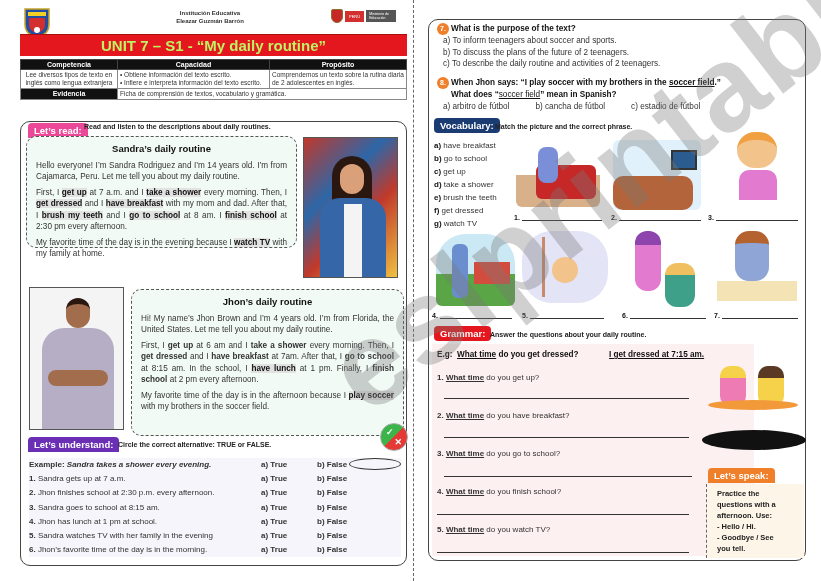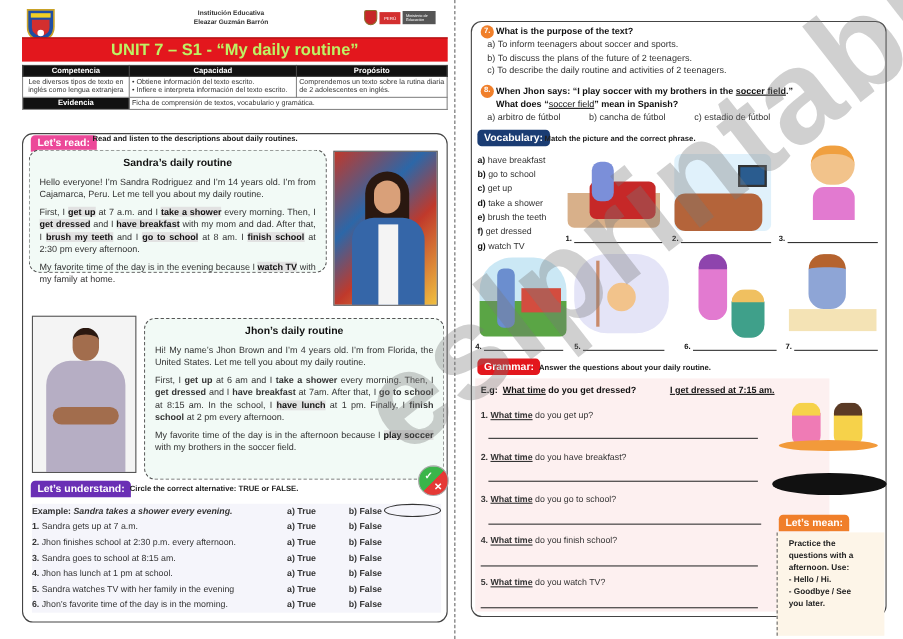--- a/index.html
+++ b/index.html
@@ -116,21 +116,21 @@
 .gq { position: absolute; left: 437px; font-size: 8px; color: #333; }
 .gline { position: absolute; left: 444px; width: 245px; border-bottom: 1px solid #333; }
 
 .pic-class { left: 700px; top: 364px; width: 108px; height: 88px; }
 .pic-class .shadow { position:absolute; left:2px; top:66px; width:104px; height:20px; background:#111; border-radius:50%; }
 .pic-class .table { position:absolute; left:8px; top:36px; width:90px; height:10px; background:#f29a3a; border-radius:50%; }
 .pic-class .girl { position:absolute; left:20px; top:2px; width:26px; height:40px; background:#ef7bb5; border-radius:10px; border-top:12px solid #f6d24a; }
 .pic-class .boy { position:absolute; left:58px; top:2px; width:26px; height:40px; background:#f6d24a; border-radius:10px; border-top:12px solid #5a3a25; }
 
 .tag-speak { left: 708px; top: 468px; background: #f07f2a; border-radius: 4px 4px 0 0; }
-.speak-box { left: 706px; top: 484px; width: 98px; height: 94px; background: #fdf5e8; border-left: 1px dashed #666; padding: 4px 10px; font-size: 7.5px; line-height: 11px; font-weight: bold; color: #222; }
+.speak-box { left: 706px; top: 484px; width: 98px; height: 74px; background: #fdf5e8; border-left: 1px dashed #666; padding: 4px 10px; font-size: 7.5px; line-height: 11px; font-weight: bold; color: #222; }
 
 .watermark { left: 300px; top: 330px; font-size: 120px; font-weight: bold; color: rgba(120,120,120,0.35); transform: rotate(-38deg); transform-origin: left top; white-space: nowrap; pointer-events: none; letter-spacing: 2px; }
 </style>
 </head>
 <body>
 
 <div class="abs logo-school">
   <svg width="26" height="30" viewBox="0 0 26 30">
       <path d="M1 1 H25 V16 Q25 27 13 29 Q1 27 1 16 Z" fill="#1f4ea3" stroke="#c9a227" stroke-width="1.5"></path>
       <rect x="4" y="4" width="18" height="4" fill="#f2d024"></rect>
@@ -351,23 +351,23 @@
 <div class="gq" style="top:525px;"><b>5.</b> <u style="font-weight:bold">What time</u><span> do you watch TV?</span></div>
 <div class="gline" style="top:552px; left:437px; width:252px;"></div>
 
 <div class="abs pic-class">
   <div class="shadow"></div>
     <div class="girl"></div>
     <div class="boy"></div>
     <div class="table"></div>
 </div>
 
-<div class="tag tag-speak">Let’s mean:</div>
+<div class="tag tag-speak">Let’s speak:</div>
 <div class="abs speak-box">
   <div>Practice the</div>
   <div>questions with a</div>
   <div>afternoon. Use:</div>
   <div>- Hello / Hi.</div>
   <div>- Goodbye / See</div>
-  <div>you later.</div>
+  <div>you tell.</div>
 </div>
 
 <div class="abs watermark">eslprintables.com</div>
 
 </body></html>

